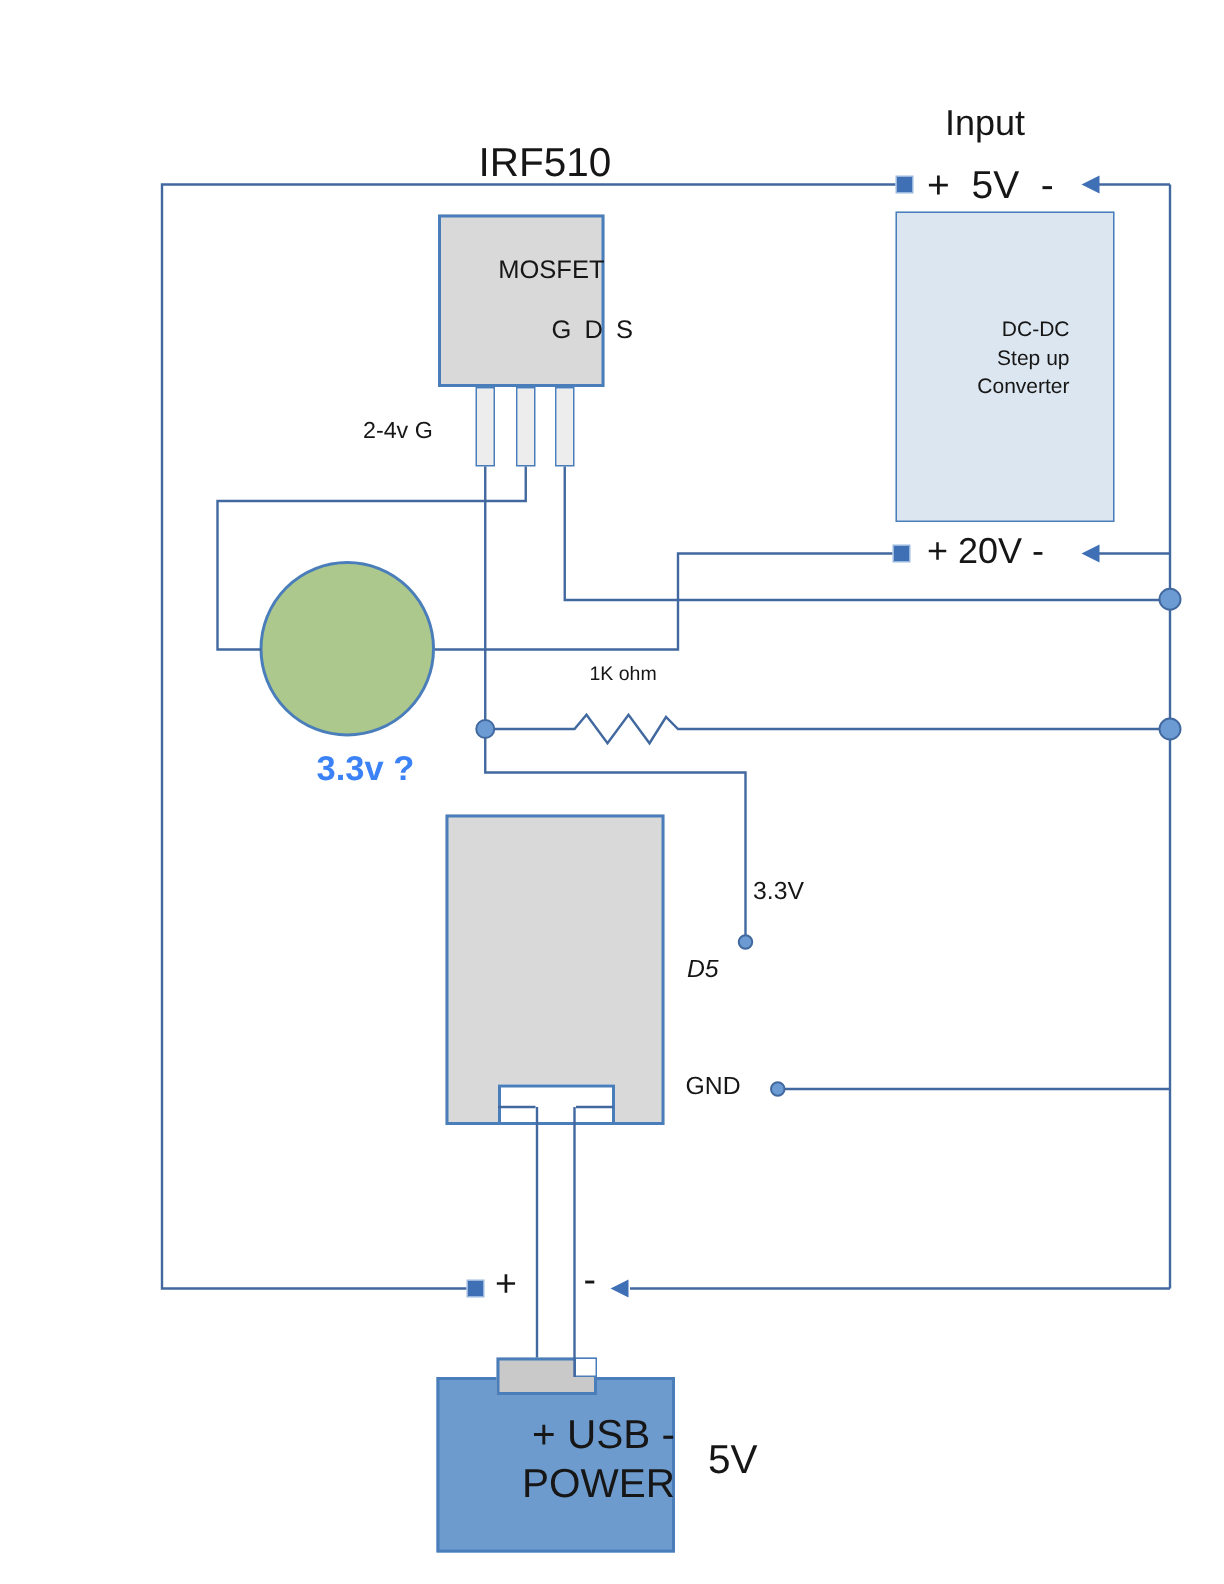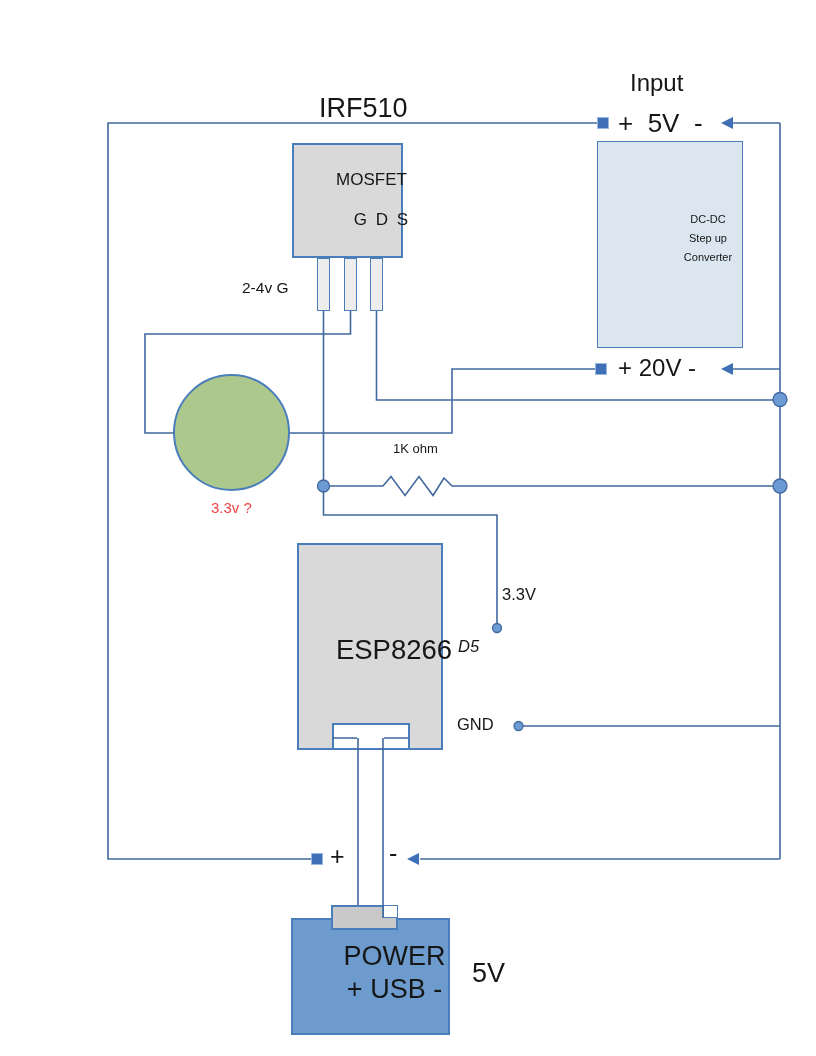--- a/index.html
+++ b/index.html
@@ -3,21 +3,21 @@
 <meta charset="utf-8">
 <style>
   html,body{margin:0;padding:0;background:#ffffff;}
   #canvas{
     position:relative;width:816px;height:1056px;background:#ffffff;overflow:hidden;
     font-family:"Liberation Sans","DejaVu Sans",sans-serif;color:#161616;
   }
   .abs{position:absolute;}
   .box{position:absolute;box-sizing:border-box;}
   .txt{position:absolute;white-space:nowrap;}
-  .ctr{text-align:center;padding-left:24px;}
+  .ctr{text-align:right;}
   svg.wires{position:absolute;left:0;top:0;z-index:3;}
   .lbl{z-index:4;}
   
   .mosfet-box{left:292px;top:143px;width:111px;height:115px;background:#d9d9d9;border:2px solid #4a7ebb;z-index:1;}
   .leg{top:258px;width:13px;height:53px;background:#ededed;border:1.5px solid #4a7ebb;background-clip:padding-box;z-index:1;}
   .dcdc-box{left:597px;top:141px;width:146px;height:207px;background:#dce6f0;border:1.5px solid #4a7ebb;z-index:1;}
   .load-circle{left:173px;top:374px;width:117px;height:117px;border-radius:50%;background:#adc88c;border:2px solid #4a7ebb;z-index:1;}
   .esp-box{left:297px;top:543px;width:146px;height:207px;background:#d9d9d9;border:2px solid #4a7ebb;z-index:1;}
   .esp-conn{left:332px;top:723px;width:78px;height:27px;background:#ffffff;border:2px solid #4a7ebb;z-index:2;}
   .usb-box{left:291px;top:918px;width:159px;height:117px;background:#6e9bcd;border:2px solid #4a7ebb;z-index:1;}
@@ -80,37 +80,36 @@
 
   <div class="txt lbl" style="left:301px;top:93px;font-size:27px;margin-left:18px;">IRF510</div>
   <div class="txt lbl" style="left:630px;top:69px;font-size:24px;">Input</div>
   <div class="txt lbl" style="left:618px;top:108px;font-size:26px;white-space:pre;">+  5V  -</div>
   <div class="txt lbl" style="left:618px;top:354px;font-size:24px;">+ 20V -</div>
 
   <div class="txt lbl ctr" style="left:292px;top:170px;width:111px;font-size:17px;">MOSFET</div>
   <div class="txt lbl ctr" style="left:292px;top:210px;width:132px;font-size:17px;letter-spacing:2px;">G D S</div>
   <div class="txt lbl" style="left:242px;top:279px;font-size:15.5px;">2-4v G</div>
 
-  <div class="abs lbl ctr" style="left:626px;top:210px;width:116px;font-size:11px;line-height:19px;">
+  <div class="abs lbl ctr" style="left:597px;top:210px;width:116px;font-size:14px;line-height:19px;">
     <div>DC-DC</div>
     <div>Step up</div>
     <div>Converter</div>
   </div>
 
-  <div class="txt lbl" style="left:211px;top:499px;font-size:15px;color:#ef4444;">3.3v ?</div>
+  <div class="txt lbl" style="left:211px;top:499px;font-size:23px;color:#3b82f6;font-weight:bold;">3.3v ?</div>
 
   <div class="txt lbl" style="left:393px;top:441px;font-size:13px;">1K ohm</div>
 
-  <div class="txt lbl ctr" style="left:297px;top:634px;width:146px;font-size:27.5px;">ESP8266</div>
   <div class="txt lbl" style="left:502px;top:585px;font-size:16.5px;">3.3V</div>
   <div class="txt lbl" style="left:458px;top:637px;font-size:16.5px;font-style:italic;">D5</div>
   <div class="txt lbl" style="left:457px;top:715px;font-size:16.5px;">GND</div>
 
   <div class="txt lbl" style="left:330px;top:842px;font-size:25px;">+</div>
   <div class="txt lbl" style="left:389px;top:839px;font-size:25px;">-</div>
 
   <div class="abs lbl ctr" style="left:291px;top:940px;width:159px;font-size:27px;line-height:33px;">
+    <div>+ USB -</div>
     <div>POWER</div>
-    <div>+ USB -</div>
   </div>
   <div class="txt lbl" style="left:472px;top:958px;font-size:27px;">5V</div>
 
 </div>
 
 </body></html>

